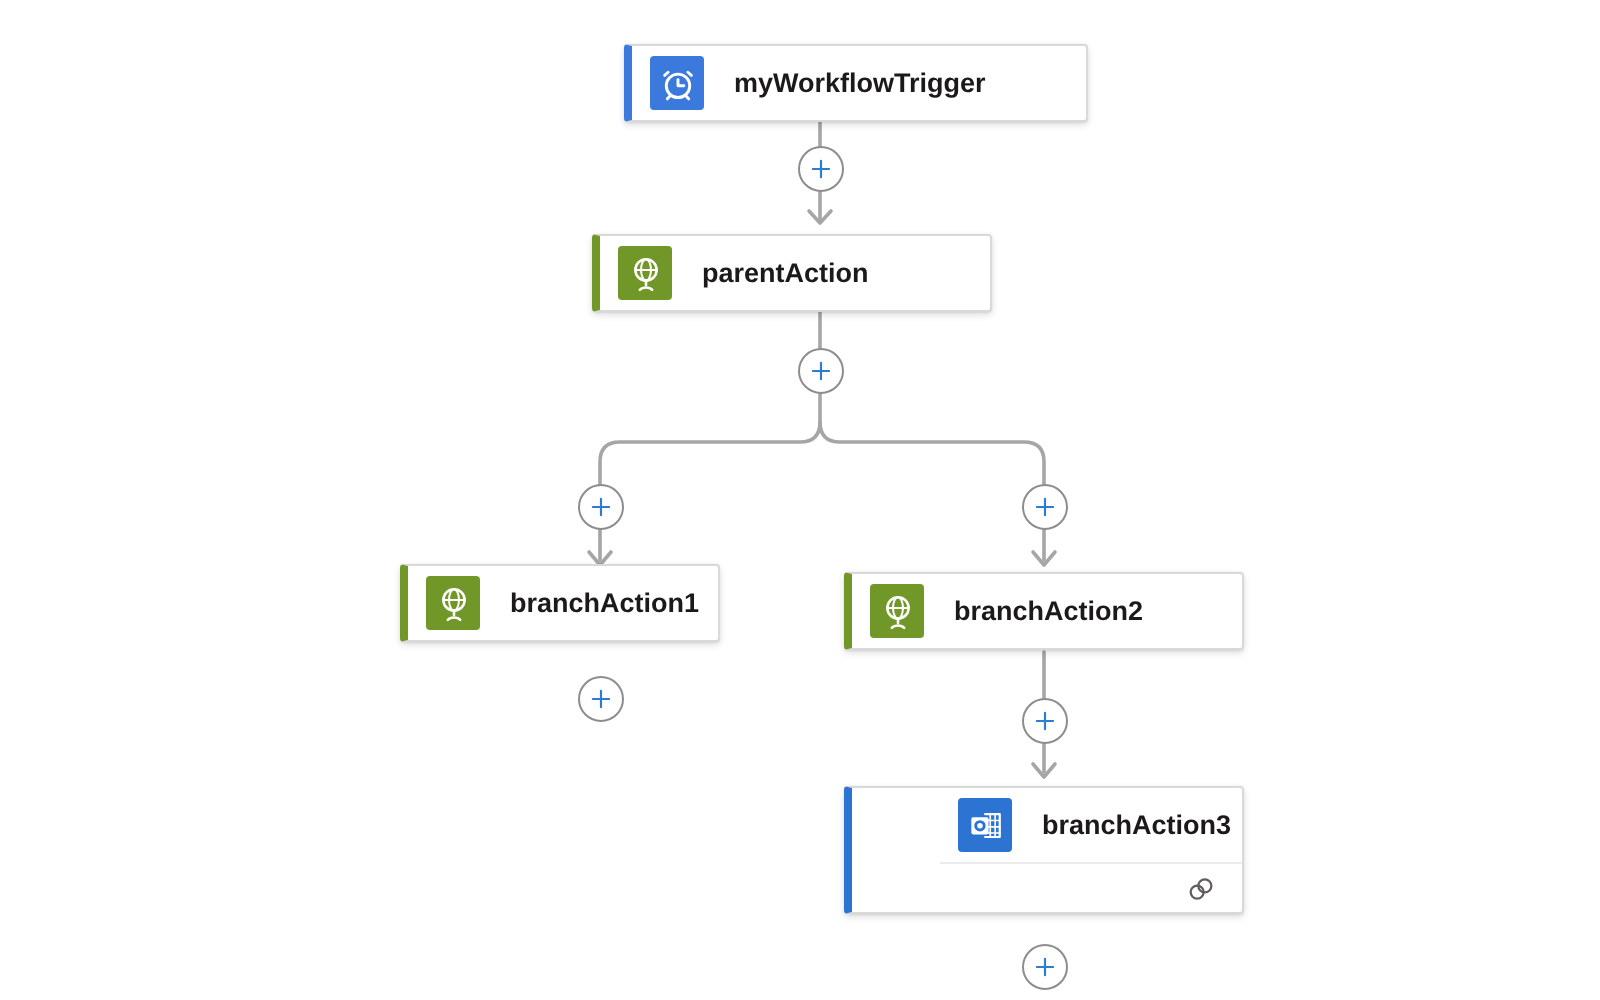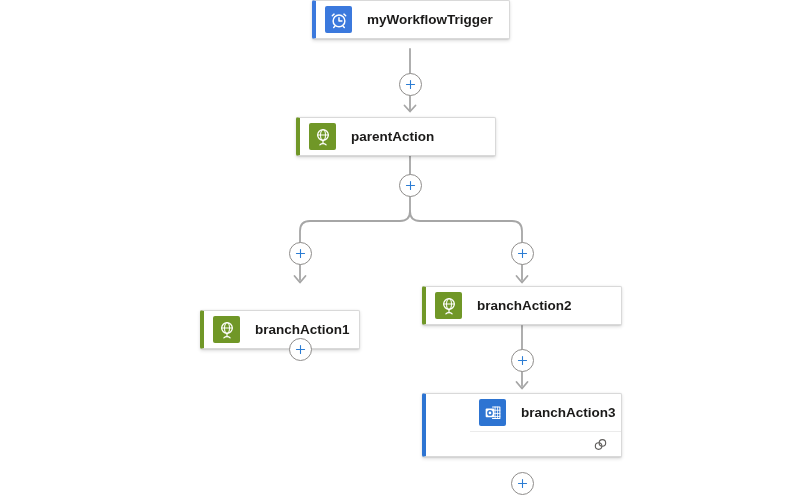--- a/index.html
+++ b/index.html
@@ -102,21 +102,21 @@
     <path d="M410 49 V110"></path>
     <path d="M404.5 105.5 L410 111.5 L415.5 105.5"></path>
     <path d="M410 156 V211 Q410 221 400 221 H310 Q300 221 300 231 V280"></path>
     <path d="M294.5 276 L300 282.5 L305.5 276"></path>
     <path d="M410 211 Q410 221 420 221 H512 Q522 221 522 231 V280"></path>
     <path d="M516.5 276 L522 282.5 L527.5 276"></path>
     <path d="M522 326 V386"></path>
     <path d="M516.5 382 L522 388.5 L527.5 382"></path>
   </svg>
 
-  <div class="node" style="left: 312px; top: 0; width: 198px; --accent: #3b79dd;">
+  <div class="node" style="left: 312px; top: 22px; width: 232px; --accent: #3b79dd;">
     <div class="card-main">
       <span class="node-icon">
         <svg viewBox="0 0 24 24">
           <circle class="glyph" cx="12" cy="13" r="6.4" stroke-width="1.6"></circle>
           <path class="glyph" d="M12 9.6 V13 H15.2" stroke-width="1.6"></path>
           <path class="glyph" d="M6.6 5.6 L4.7 7.3 M17.4 5.6 L19.3 7.3" stroke-width="1.6"></path>
           <path class="glyph" d="M7.5 18.7 L6.2 20.1 M16.5 18.7 L17.8 20.1" stroke-width="1.6"></path>
         </svg>
       </span>
       <span class="node-label">myWorkflowTrigger</span>
@@ -131,21 +131,21 @@
           <ellipse class="glyph" cx="12" cy="9.8" rx="2.7" ry="5.8" stroke-width="1.1"></ellipse>
           <path class="glyph" d="M6.2 9.8 H17.8" stroke-width="1.1"></path>
           <path class="glyph" d="M12 15.6 V18" stroke-width="1.4"></path>
           <path class="glyph" d="M8.6 20.6 C10.2 18.9 13.8 18.9 15.4 20.6" stroke-width="1.4"></path>
         </svg>
       </span>
       <span class="node-label">parentAction</span>
     </div>
   </div>
 
-  <div class="node" style="left: 200px; top: 282px; width: 160px; margin-top: 28px; --accent: #709727;">
+  <div class="node" style="left: 200px; top: 282px; width: 160px; --accent: #709727;">
     <div class="card-main">
       <span class="node-icon">
         <svg viewBox="0 0 24 24">
           <circle class="glyph" cx="12" cy="9.8" r="5.8" stroke-width="1.4"></circle>
           <ellipse class="glyph" cx="12" cy="9.8" rx="2.7" ry="5.8" stroke-width="1.1"></ellipse>
           <path class="glyph" d="M6.2 9.8 H17.8" stroke-width="1.1"></path>
           <path class="glyph" d="M12 15.6 V18" stroke-width="1.4"></path>
           <path class="glyph" d="M8.6 20.6 C10.2 18.9 13.8 18.9 15.4 20.6" stroke-width="1.4"></path>
         </svg>
       </span>

